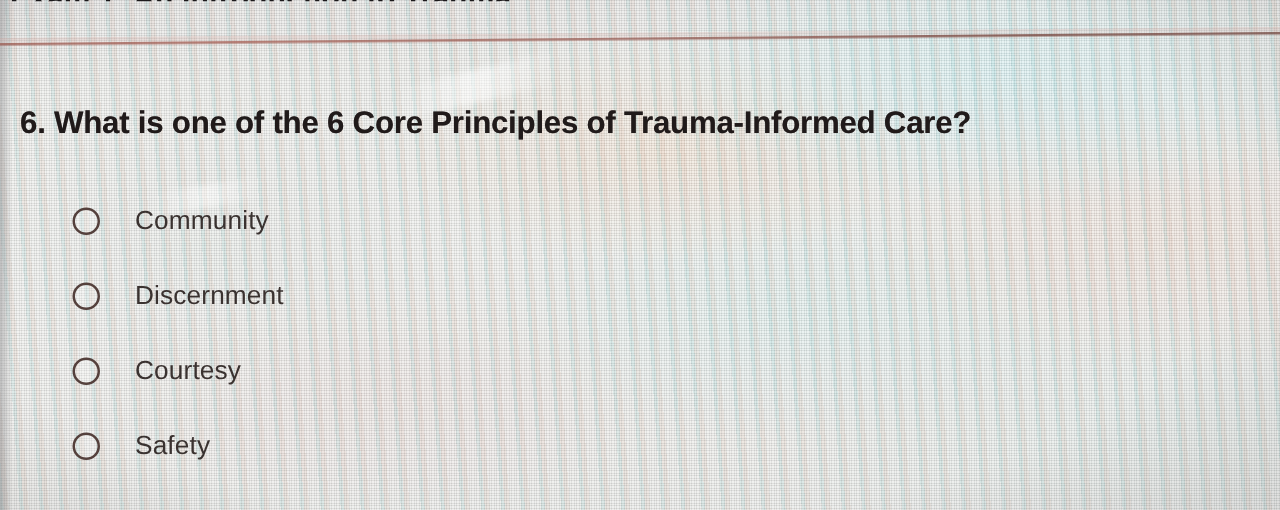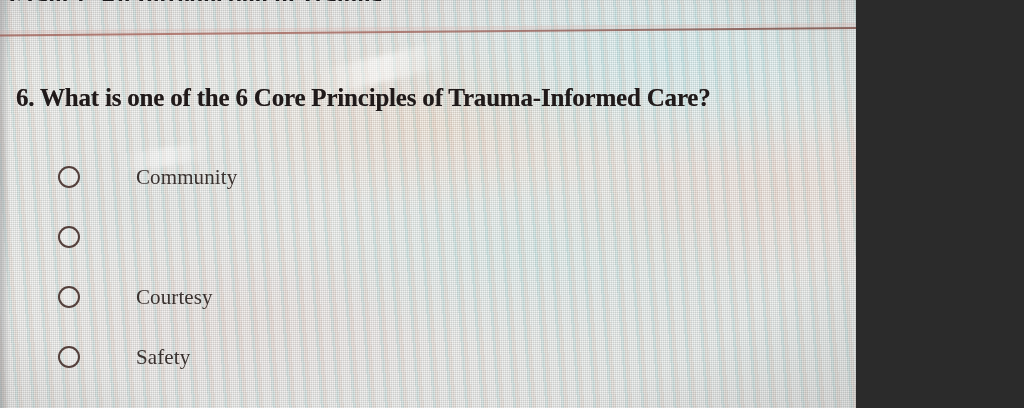--- a/index.html
+++ b/index.html
@@ -3,25 +3,25 @@
 <meta charset="utf-8">
 <style>
   html, body {
     margin: 0;
     padding: 0;
     background: #2b2b2b;
   }
 
   #screen {
     position: relative;
-    width: 856px;
+    width: 1024px;
     height: 408px;
     overflow: hidden;
     background: #fdba74;
-    font-family: Liberation Serif, serif;
+    font-family: Liberation Sans, sans-serif;
     -webkit-font-smoothing: none;
   }
 
   
   .bg-base {
     position: absolute;
     inset: 0;
     background:
       radial-gradient(ellipse 420px 160px at 78% 14%, rgba(200,235,238,0.75), rgba(200,235,238,0) 70%),
       radial-gradient(ellipse 300px 120px at 52% 30%, rgba(236,216,196,0.70), rgba(236,216,196,0) 72%),
@@ -167,21 +167,21 @@
     width: 22px;
     height: 22px;
     border: 2px solid #54403c;
     border-radius: 50%;
     background: rgba(255,255,255,0.18);
     box-sizing: border-box;
     flex: none;
     filter: blur(0.25px);
   }
   .option-label {
-    margin-left: 56px;
+    margin-left: 28px;
     font-size: 21px;
     color: #3a3230;
     letter-spacing: 0.1px;
     white-space: nowrap;
     filter: blur(0.18px);
   }
 
   
   .smudge-a {
     position: absolute;
@@ -224,20 +224,21 @@
 
   <div class="options">
 
     <div class="option-row">
       <span class="radio"></span>
       <span class="option-label">Community</span>
     </div>
 
     <div class="option-row">
       <span class="radio"></span>
+      <span class="option-label">Discernment</span>
     </div>
 
     <div class="option-row">
       <span class="radio"></span>
       <span class="option-label">Courtesy</span>
     </div>
 
     <div class="option-row">
       <span class="radio"></span>
       <span class="option-label">Safety</span>

